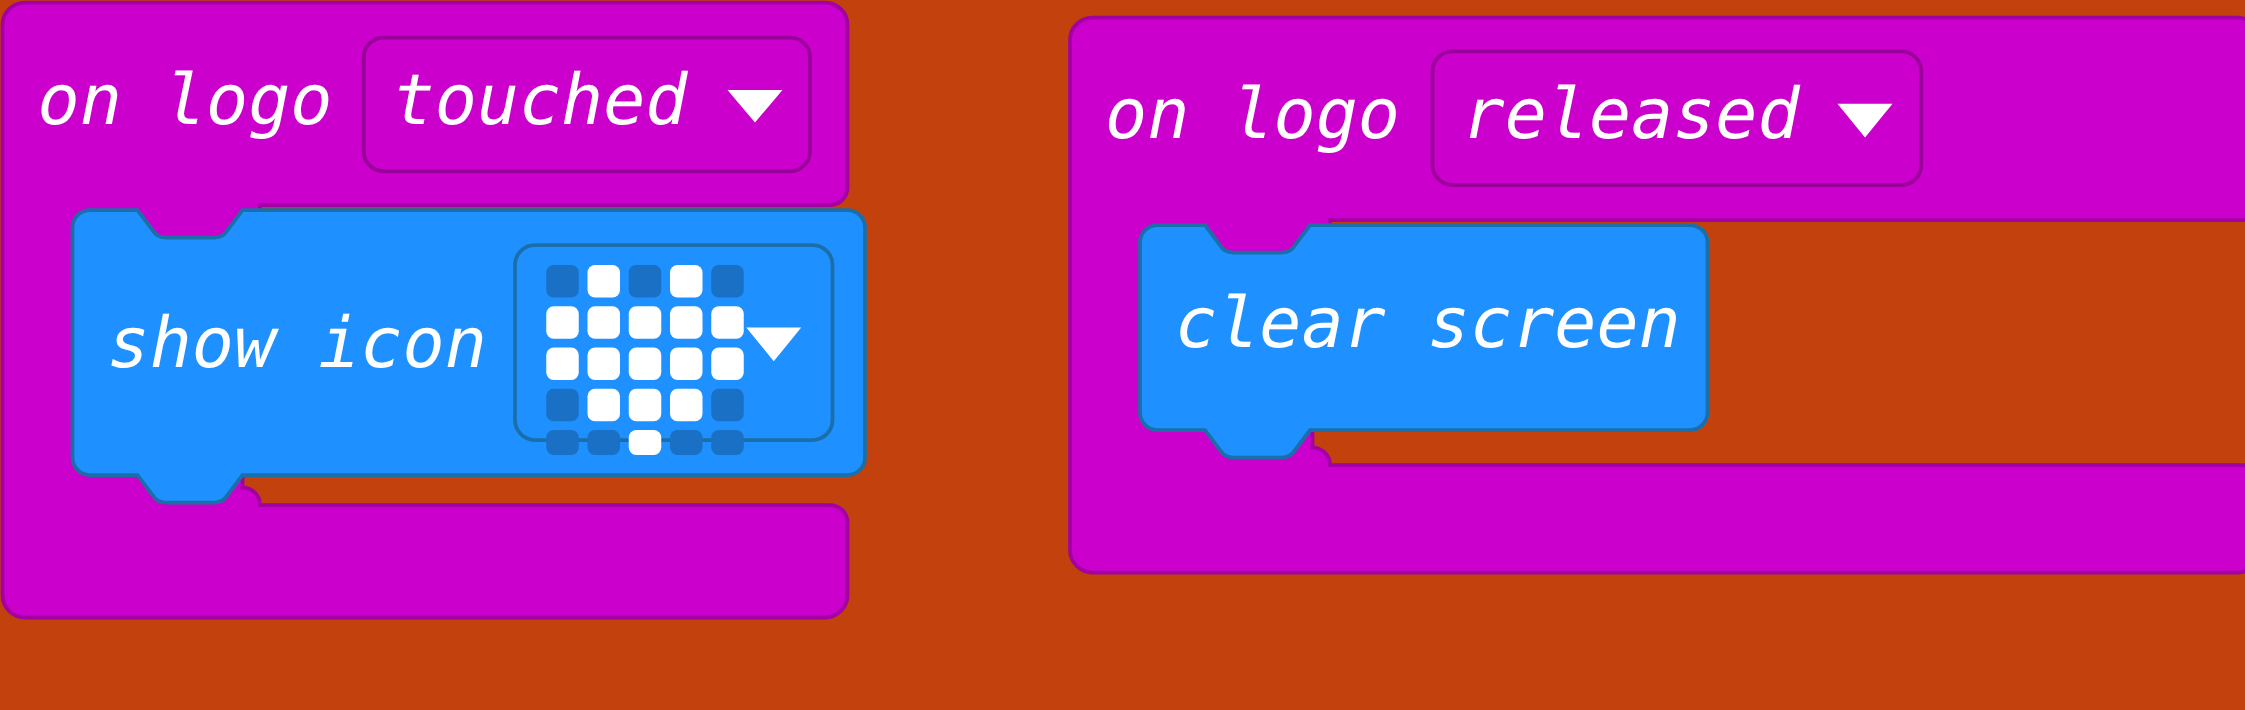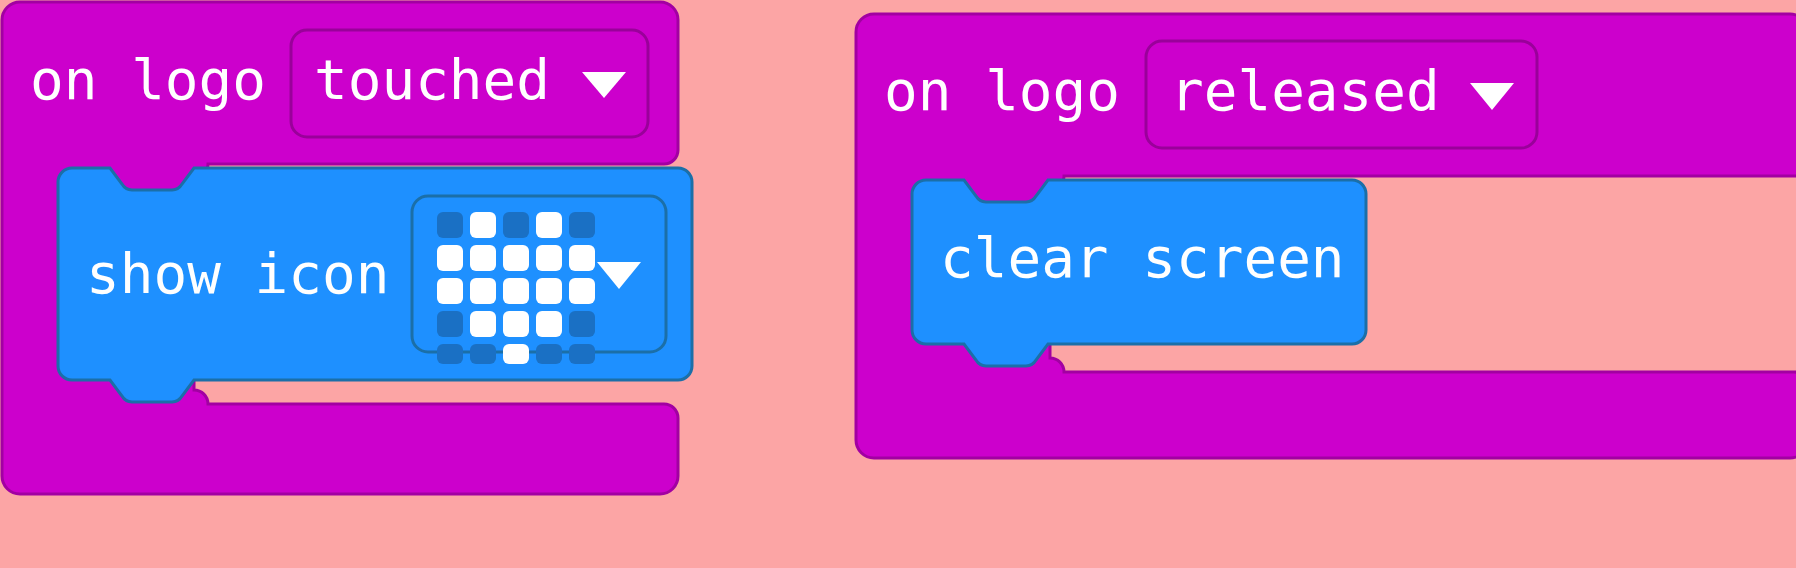--- a/index.html
+++ b/index.html
@@ -11,21 +11,22 @@
     width: 1796px;
     height: 568px;
     position: relative;
     overflow: hidden;
     font-family: "DejaVu Sans Mono", "Liberation Mono", monospace;
   }
 
   .canvas {
     position: absolute;
     inset: 0;
-    background: #fca5a5;
+    background: #c2410c;
+    font-style: italic;
   }
 
   .block-svg {
     position: absolute;
     top: 0;
     left: 0;
     width: 1796px;
     height: 568px;
     overflow: visible;
   }

